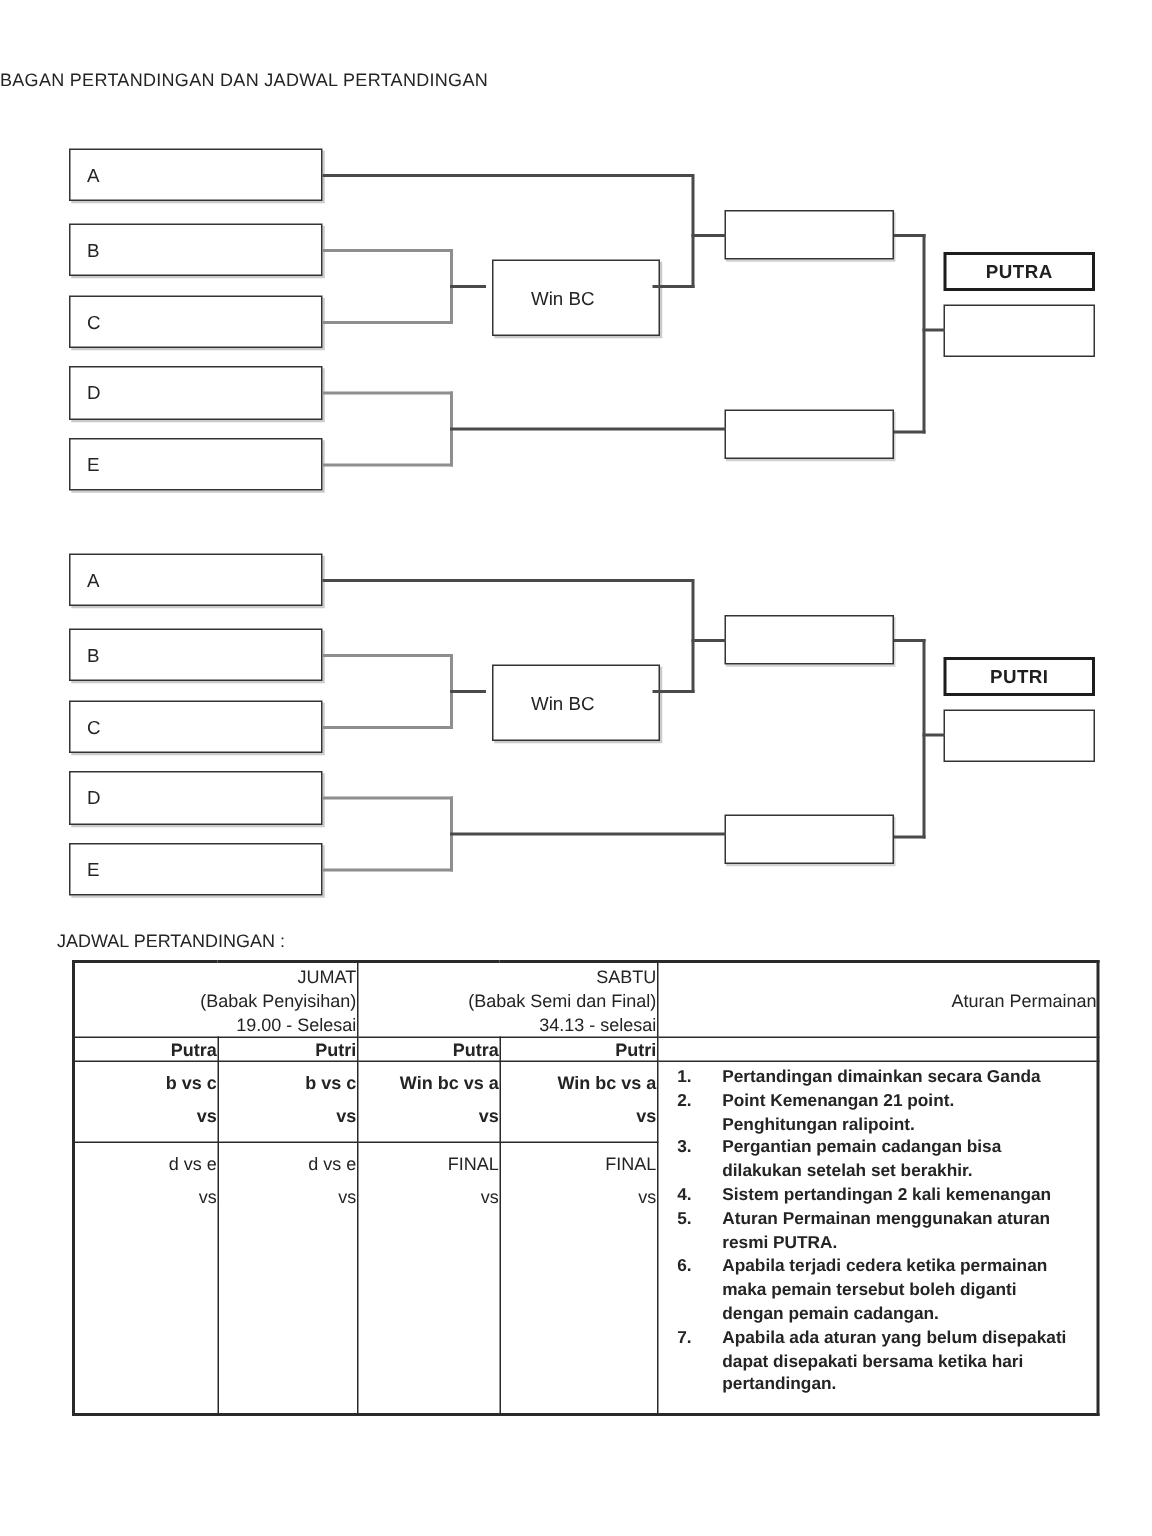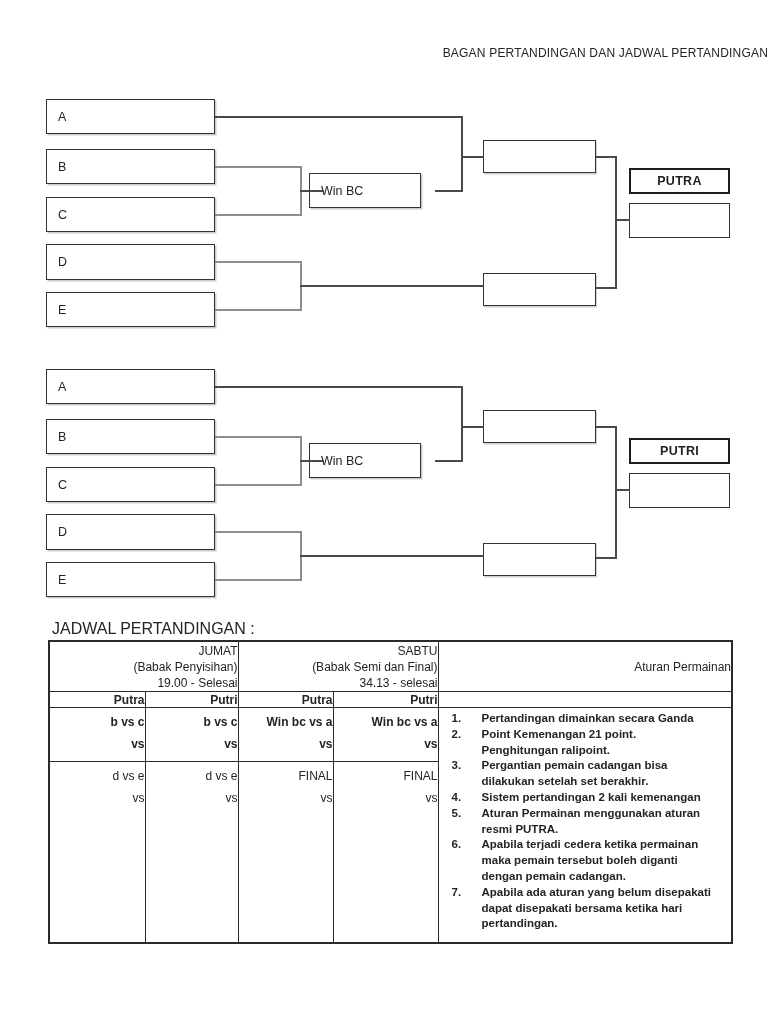--- a/index.html
+++ b/index.html
@@ -1,28 +1,28 @@
 <!DOCTYPE html>
 <html><head>
 <meta charset="utf-8">
 <style>
   html,body{margin:0;padding:0;background:#fff;}
   .page{position:relative;width:768px;height:1024px;background:#ffffff;overflow:hidden;
         font-family:"Liberation Sans",sans-serif;color:#1f1f1f;}
 
   
-  .doc-title{position:absolute;top:44px;left:0;width:768px;text-align:right;
+  .doc-title{position:absolute;top:44px;left:0;width:768px;text-align:left;
              font-size:12px;line-height:19px;letter-spacing:.2px;color:#242424;}
 
   
   .bracket{position:absolute;left:46px;width:690px;height:232px;}
   .bx{position:absolute;background:#fff;border:1.4px solid #333;box-sizing:border-box;}
   .entry{left:0;width:169px;height:35px;display:flex;align-items:center;padding-left:11px;
          box-shadow:1.5px 1.5px 0 rgba(140,140,140,.45);}
-  .winbc{left:263px;top:74px;width:112px;height:35px;display:flex;align-items:center;padding-left:11px;
+  .winbc{left:282px;top:74px;width:112px;height:51px;display:flex;align-items:center;padding-left:25px;
          box-shadow:1.5px 1.5px 0 rgba(140,140,140,.45);}
   .semi{width:113px;height:33px;left:437px;box-shadow:1px 1.5px 0 rgba(140,140,140,.4);}
   .s-top{top:41px;}
   .s-bot{top:174px;}
   .cat{left:583px;top:69px;width:101px;height:26px;border:2.6px solid #1d1d1d;
        display:flex;align-items:center;justify-content:center;
        font-size:12.5px;font-weight:600;letter-spacing:.3px;}
   .winner{left:583px;top:104px;width:101px;height:35px;}
   .lbl{font-size:12.5px;color:#242424;}
 
@@ -42,21 +42,21 @@
   .ln-d   {left:169px;top:162px;width:87px;}
   .ln-e   {left:169px;top:210px;width:87px;}
   .v-de   {left:254px;top:162px;height:50px;}
   .de-out {left:254px;top:186px;width:184px;}
   .st-out {left:550px;top:57px; width:21px;}
   .sb-out {left:550px;top:188px;width:21px;}
   .v-semi {left:569px;top:57px; height:133px;}
   .win-in {left:569px;top:120px;width:15px;}
 
   
-  .sched-heading{position:absolute;left:52px;top:620px;font-size:16px;color:#242424;}
+  .sched-heading{position:absolute;left:38px;top:620px;font-size:12px;color:#242424;}
   table.sched{position:absolute;left:48px;top:640px;width:683px;height:304px;
               border-collapse:collapse;table-layout:fixed;
               border:2px solid #2a2a2a;font-size:12px;color:#242424;}
   .sched th,.sched td{border:1.5px solid #2a2a2a;padding:0;text-align:right;}
   .pre{white-space:pre-line;}
   tr.gh th{height:49px;font-weight:normal;line-height:16px;vertical-align:middle;}
   tr.sh th{height:15px;font-weight:bold;line-height:14px;vertical-align:middle;}
   tr.r1 td{height:50px;vertical-align:top;line-height:22px;padding-top:3px;font-weight:bold;}
   tr.r2 td{vertical-align:top;line-height:22px;padding-top:3px;}
   td.rules{vertical-align:top;text-align:left;padding:9px 4px 0 13px;}

